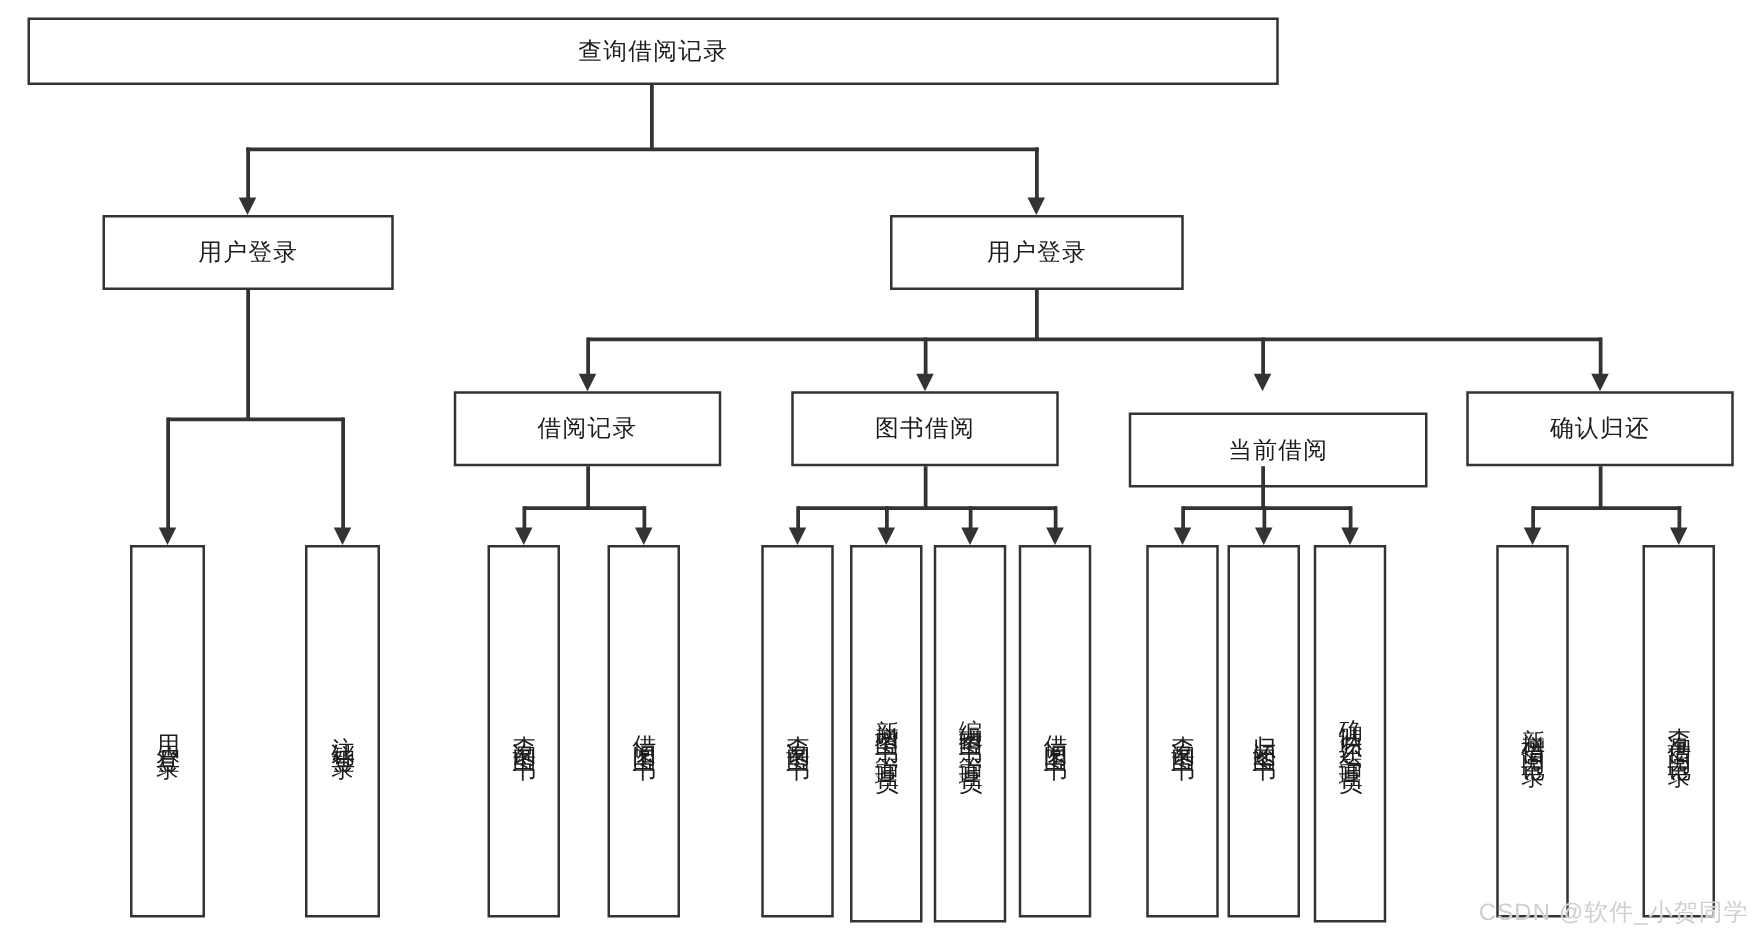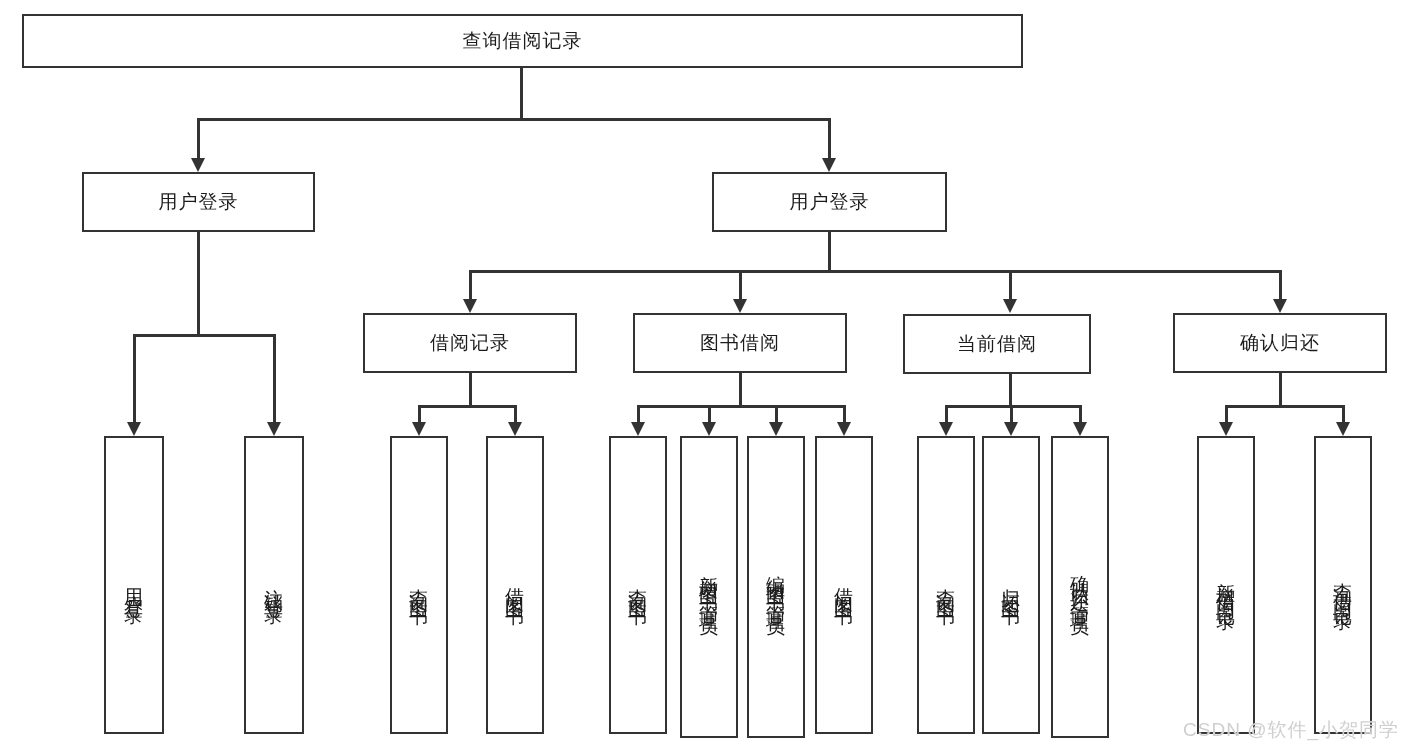--- a/index.html
+++ b/index.html
@@ -50,21 +50,21 @@
   <div class="node" style="left:712px;top:172px;width:235px;height:60px">
     <span>用户登录</span>
   </div>
 
   <div class="node" style="left:363px;top:313px;width:214px;height:60px">
     <span>借阅记录</span>
   </div>
   <div class="node" style="left:633px;top:313px;width:214px;height:60px">
     <span>图书借阅</span>
   </div>
-  <div class="node" style="left:903px;top:314px;width:188px;height:60px">
+  <div class="node" style="left:903px;top:330px;width:239px;height:60px">
     <span>当前借阅</span>
   </div>
   <div class="node" style="left:1173px;top:313px;width:214px;height:60px">
     <span>确认归还</span>
   </div>
 
   <div class="node v" style="left:104px;top:436px;width:60px;height:298px">
     <span>用户登录</span>
   </div>
   <div class="node v" style="left:244px;top:436px;width:60px;height:298px">

